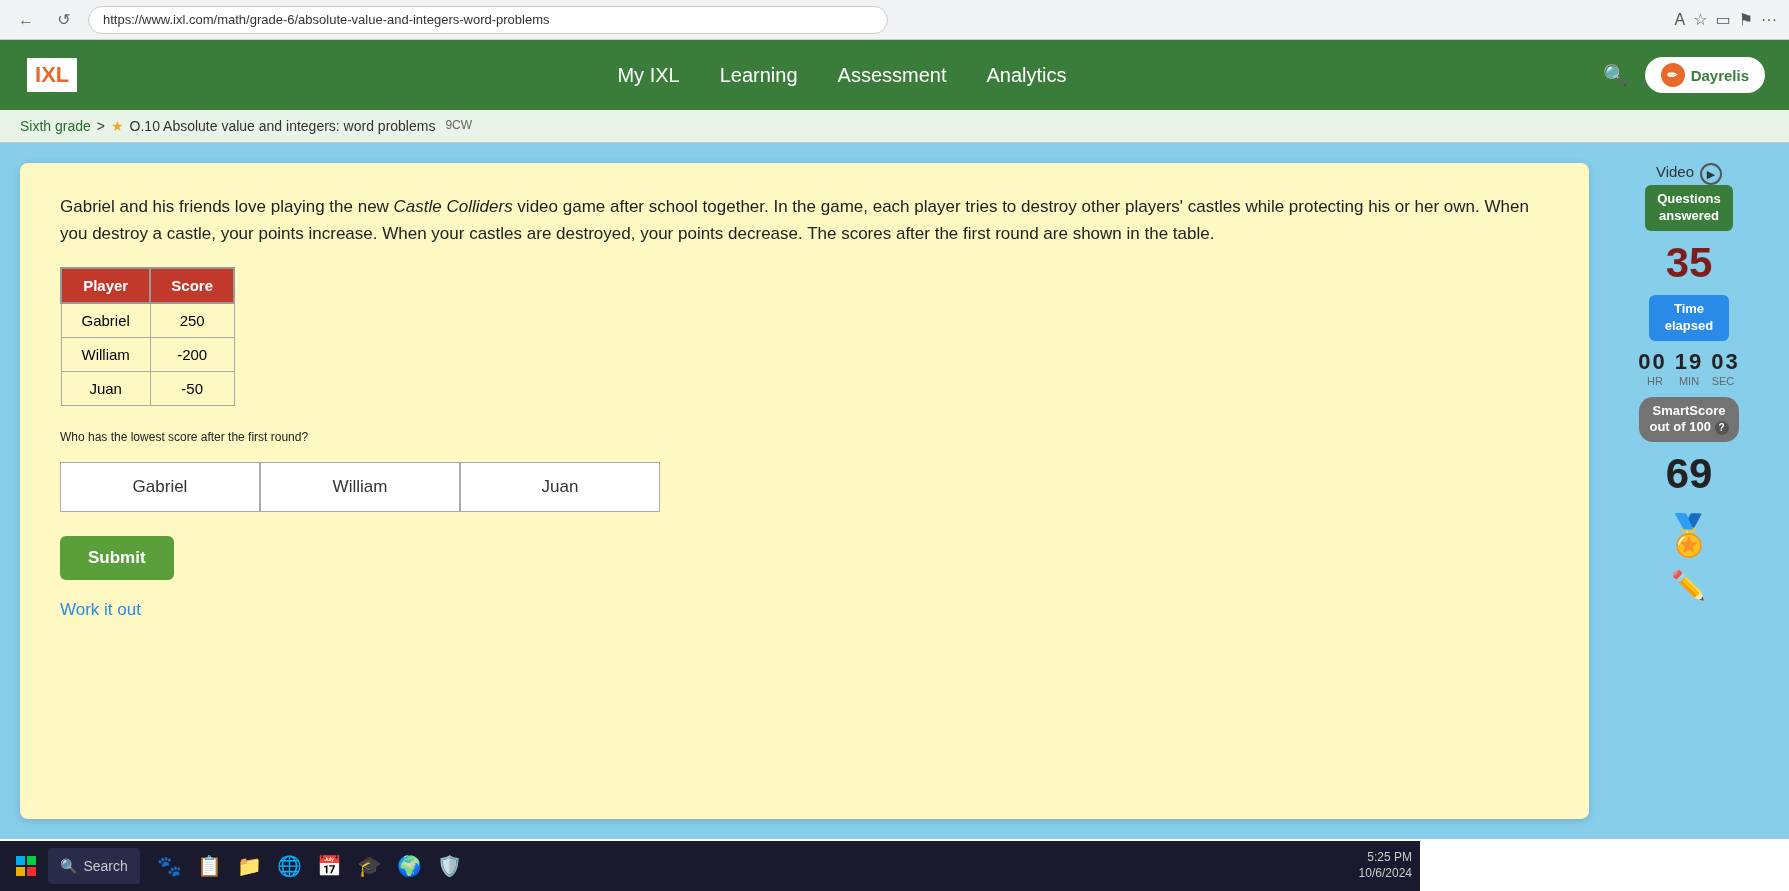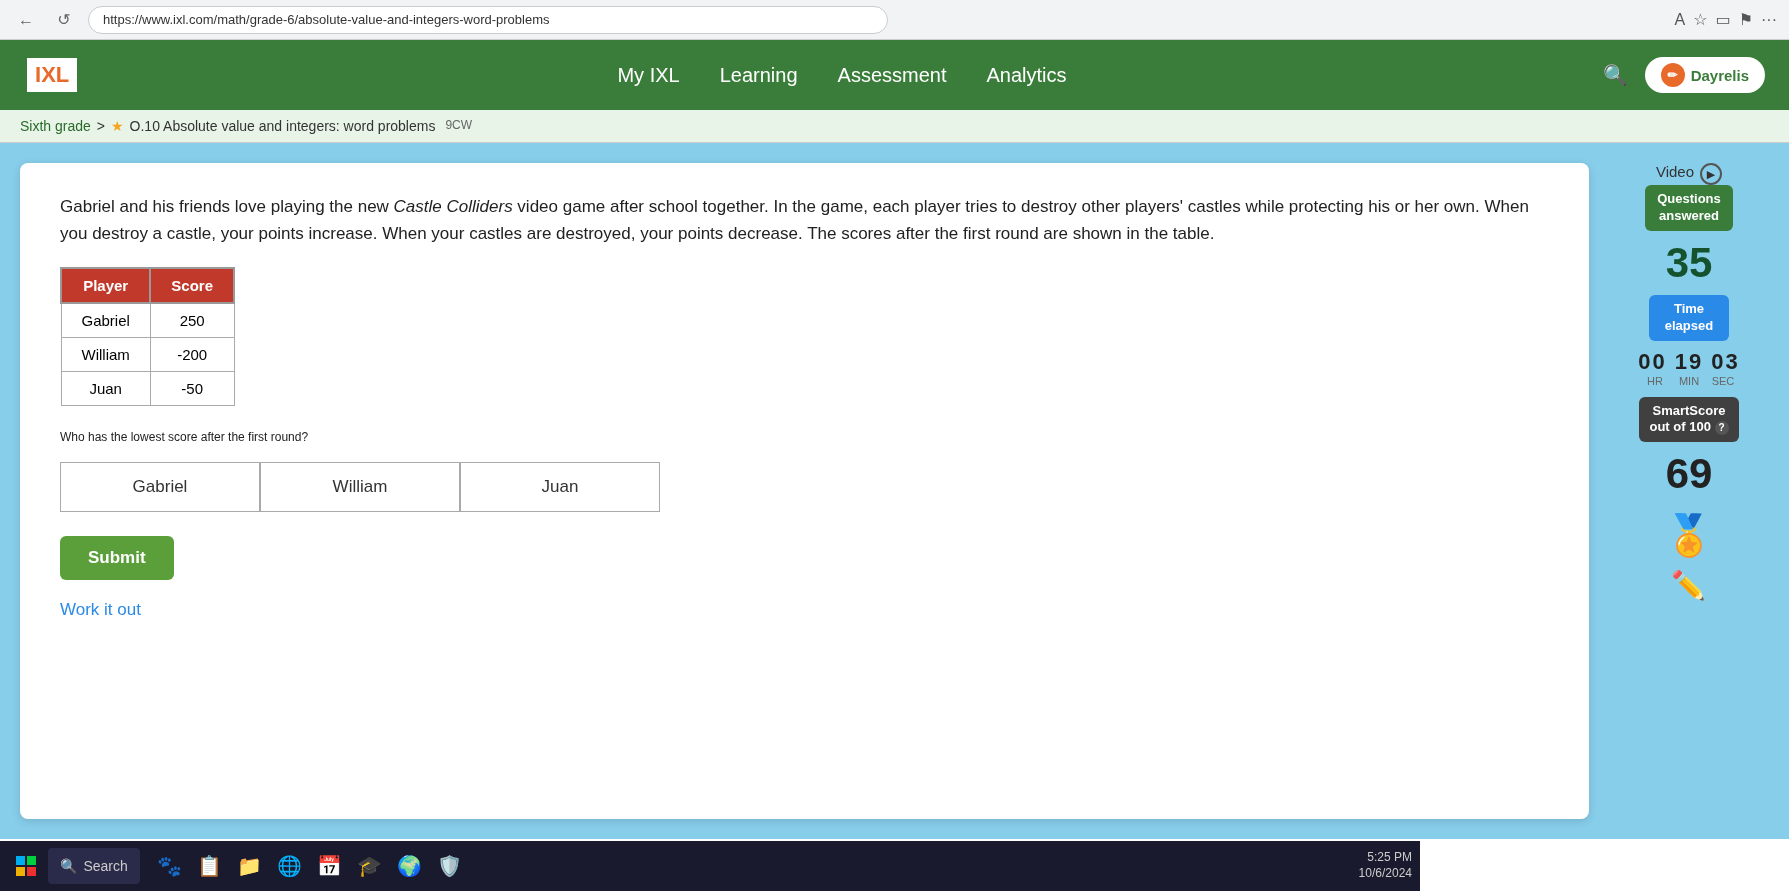--- a/index.html
+++ b/index.html
@@ -126,21 +126,21 @@
       background: #87ceeb;
       min-height: calc(891px - 40px - 70px - 35px - 50px);
       padding: 20px;
       display: flex;
       gap: 20px;
       position: relative;
     }
 
     
     .question-card {
-      background: #ffffff;
+      background: #fef9c3;
       border-radius: 8px;
       padding: 30px 40px;
       flex: 1;
       min-height: 520px;
       box-shadow: 0 2px 8px rgba(0,0,0,0.15);
     }
 
     
     .problem-text {
       font-size: 17px;
@@ -244,21 +244,21 @@
       border-radius: 6px;
       padding: 6px 12px;
       font-size: 13px;
       text-align: center;
       font-weight: 600;
       line-height: 1.3;
     }
     .questions-count {
       font-size: 42px;
       font-weight: 700;
-      color: #14532d;
+      color: #7f1d1d;
       text-align: center;
       margin: 8px 0;
     }
     .time-elapsed-badge {
       background: #2a8ae8;
       color: #fff;
       border-radius: 6px;
       padding: 6px 16px;
       font-size: 13px;
       text-align: center;
@@ -277,23 +277,23 @@
       display: flex;
       gap: 10px;
       font-size: 11px;
       color: #666;
       text-align: center;
       margin-bottom: 10px;
     }
     .time-labels span { min-width: 24px; text-align: center; }
 
     .smartscore-badge {
-      background: #404040;
-      color: #fff;
-      border-radius: 6px;
+      background: #737373;
+      color: #fff;
+      border-radius: 14px;
       padding: 6px 10px;
       font-size: 13px;
       text-align: center;
       font-weight: 600;
       line-height: 1.3;
     }
     .smartscore-num {
       font-size: 42px;
       font-weight: 700;
       color: #222;

